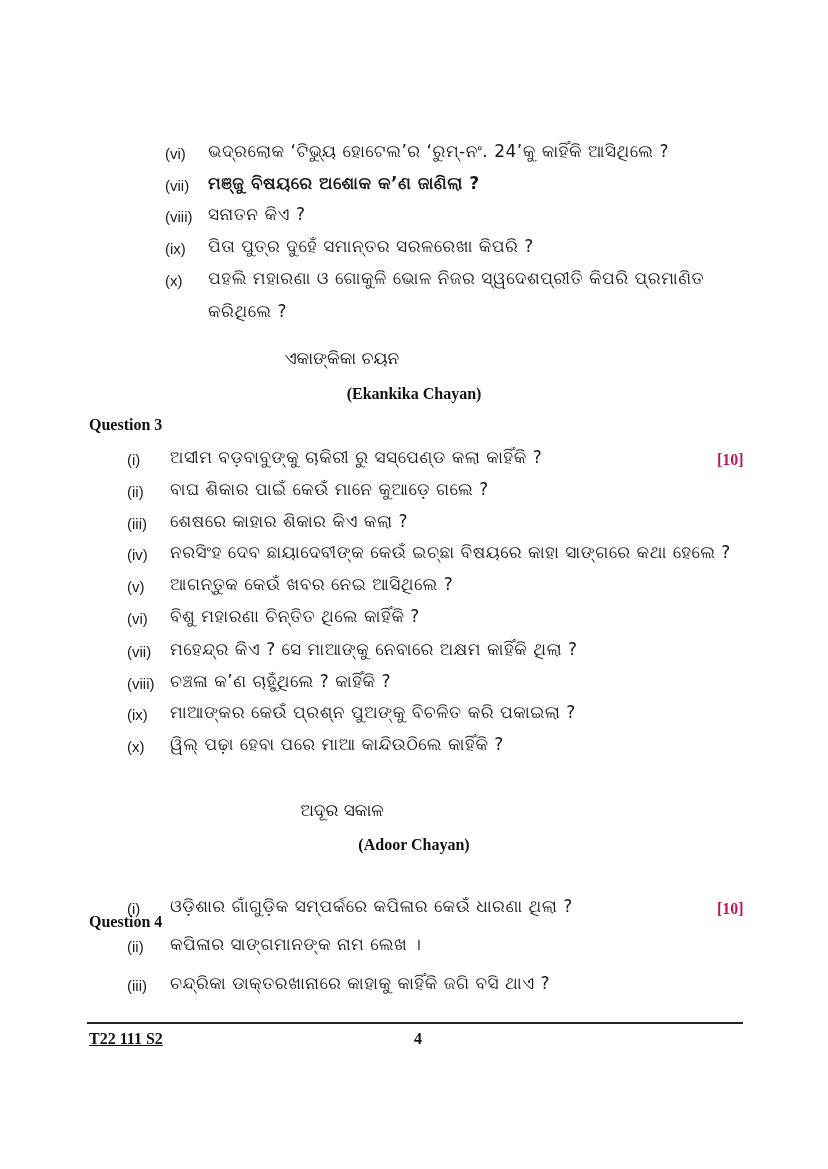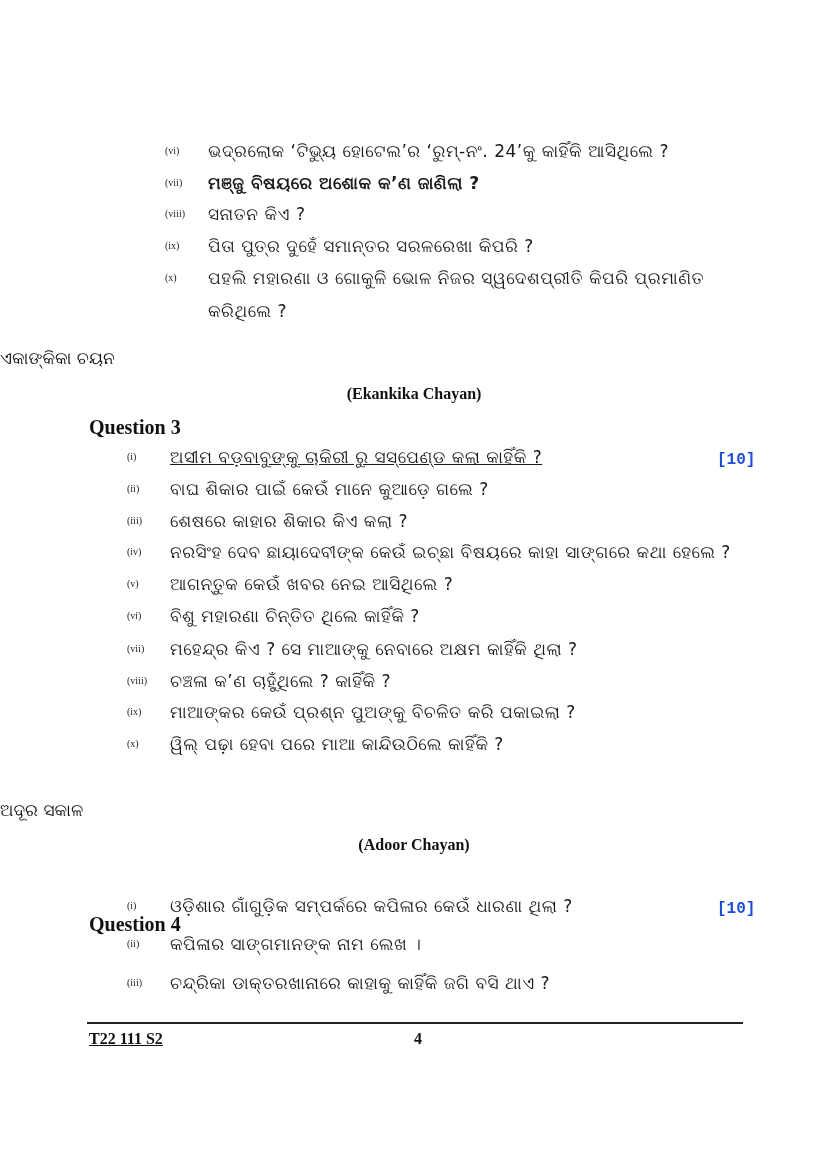--- a/index.html
+++ b/index.html
@@ -3,37 +3,37 @@
   <meta charset="utf-8">
   <style>
     html, body { margin: 0; padding: 0; }
     body {
       width: 828px; height: 1169px; background: #ffffff; position: relative;
       overflow: hidden; color: #111;
       font-family: "Liberation Serif", serif;
     }
     .page { position: absolute; left: 0; top: 0; width: 828px; height: 1169px; }
     .q-num {
-      position: absolute; font-family: Liberation Serif, serif; font-size: 10px;
+      position: absolute; font-family: Liberation Sans, sans-serif; font-size: 15px;
       color: #1a1a1a;
     }
     .q-text {
       position: absolute; font-family: "DejaVu Sans", sans-serif; font-size: 17px;
       color: #1a1a1a; white-space: nowrap; letter-spacing: 0.5px;
     }
     .marks {
-      position: absolute; font-family: Liberation Mono, monospace; font-weight: bold;
-      font-size: 16px; color: #1d4ed8;
+      position: absolute; font-family: Liberation Serif, serif; font-weight: bold;
+      font-size: 16px; color: #be185d;
     }
     .q-heading {
       position: absolute; left: 89px; font-family: "Liberation Serif", serif;
-      font-weight: bold; font-size: 20px; color: #111;
+      font-weight: bold; font-size: 16px; color: #111;
     }
     .sec-title {
-      position: absolute; left: 0; width: 684px; 
+      position: absolute; left: 0; width: 684px; text-align: center;
       font-family: "DejaVu Sans", sans-serif; font-size: 17px; color: #111;
     }
     .sec-sub {
       position: absolute; left: 0; width: 828px; text-align: center;
       font-family: "Liberation Serif", serif; font-weight: bold; font-size: 16px; color: #111;
     }
     .footer-rule { position: absolute; left: 87px; width: 656px; top: 1022px; height: 2px; background: #222; }
     .footer-code { position: absolute; left: 89px; top: 1030px; font-family: "Liberation Serif", serif; font-weight: bold; font-size: 16px; text-decoration: underline; }
     .footer-page { position: absolute; left: 414px; top: 1030px; font-family: "Liberation Serif", serif; font-weight: bold; font-size: 16px; }
   </style>
@@ -61,21 +61,21 @@
   </div>
 
   <div class="sec-title" style="top:348px;">ଏକାଙ୍କିକା ଚୟନ</div>
   <div class="sec-sub" style="top:385px;">(Ekankika Chayan)</div>
 
   <div class="q-heading" style="top:416px;">Question 3</div>
   <div class="marks" style="left:717px; top:451px;">[10]</div>
 
   <div>
     <span class="q-num" style="left:127px; top:451px;">(i)</span>
-    <span class="q-text" style="left:170px; top:447px;text-decoration:underline;">ଅସୀମ ବଡ଼ବାବୁଙ୍କୁ ଚାକିରୀ ରୁ ସସ୍‌ପେଣ୍ଡ କଲା କାହିଁକି ?</span>
+    <span class="q-text" style="left:170px; top:447px;">ଅସୀମ ବଡ଼ବାବୁଙ୍କୁ ଚାକିରୀ ରୁ ସସ୍‌ପେଣ୍ଡ କଲା କାହିଁକି ?</span>
 
     <span class="q-num" style="left:127px; top:483px;">(ii)</span>
     <span class="q-text" style="left:170px; top:479px;">ବାଘ ଶିକାର ପାଇଁ କେଉଁ ମାନେ କୁଆଡ଼େ ଗଲେ ?</span>
 
     <span class="q-num" style="left:127px; top:515px;">(iii)</span>
     <span class="q-text" style="left:170px; top:511px;">ଶେଷରେ କାହାର ଶିକାର କିଏ କଲା ?</span>
 
     <span class="q-num" style="left:127px; top:546px;">(iv)</span>
     <span class="q-text" style="left:170px; top:542px;">ନରସିଂହ ଦେବ ଛାୟାଦେବୀଙ୍କ କେଉଁ ଇଚ୍ଛା ବିଷୟରେ କାହା ସାଙ୍ଗରେ କଥା ହେଲେ ?</span>
 

